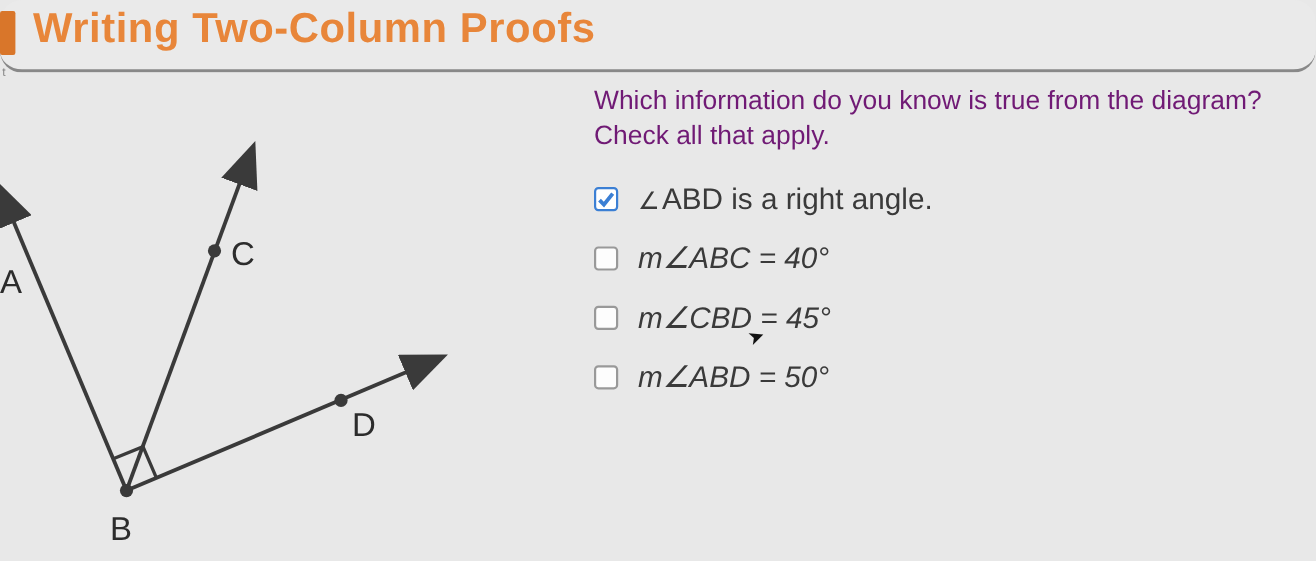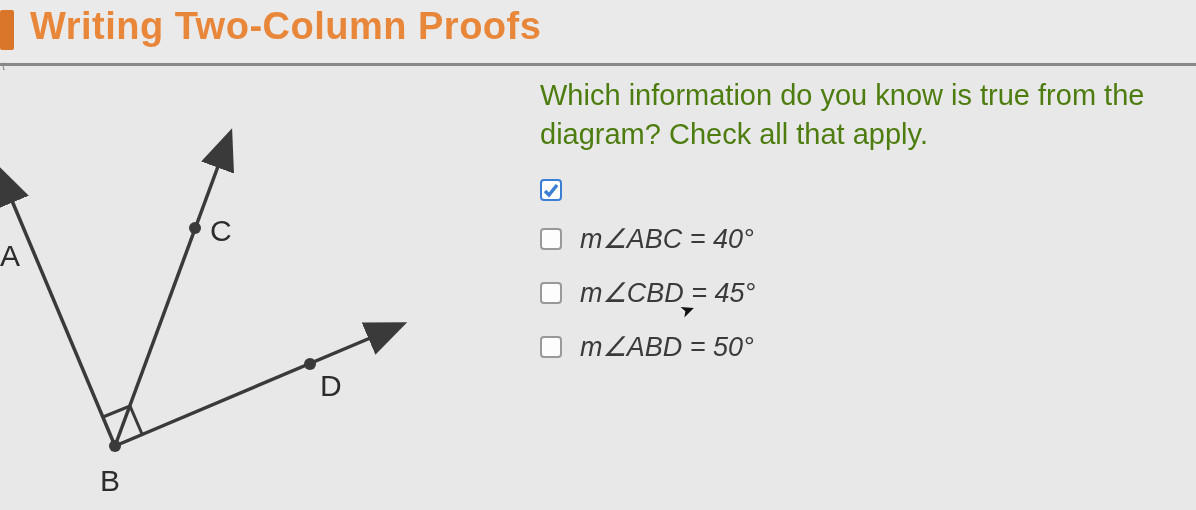--- a/index.html
+++ b/index.html
@@ -8,20 +8,21 @@
       background: #e8e8e8;
       width: 1196px;
       height: 510px;
       overflow: hidden;
       position: relative;
     }
     .header {
       padding: 5px 0 15px 30px;
       border-bottom: 3px solid #888;
       background: #eaeaea;
+      border-radius: 20px;
     }
     .header-title {
       font-size: 38px;
       font-weight: bold;
       color: #e8863a;
       letter-spacing: 0.5px;
     }
     .marker {
       position: absolute;
       left: 0px;
@@ -50,22 +51,22 @@
     .diagram-svg {
       position: absolute;
       top: 60px;
       left: 0px;
     }
     .question-area {
       flex: 1;
       padding: 10px 30px 0 40px;
     }
     .question-text {
-      font-size: 29px;
-      color: #4d7c0f;
+      font-size: 24px;
+      color: #701a75;
       line-height: 1.35;
       margin-bottom: 25px;
     }
     .option-row {
       display: flex;
       align-items: center;
       margin-bottom: 22px;
       gap: 18px;
     }
     .checkbox {
@@ -155,20 +156,23 @@
 
   <div class="question-area">
     <p class="question-text">Which information do you know is true from the diagram? Check all that apply.</p>
 
     <div class="option-row">
       <span class="checkbox checked">
         <svg width="16" height="16" viewBox="0 0 16 16">
             <polyline class="checkmark" points="2,9 6,13 14,3"></polyline>
           </svg>
       </span>
+      <span class="option-label">
+        <span class="angle-sym"></span><span>ABD is a right angle.</span>
+      </span>
     </div>
 
 
     <div class="option-row">
       <span class="checkbox">
         
       </span>
       <span class="option-label ital">m∠ABC = 40°</span>
     </div>
 

